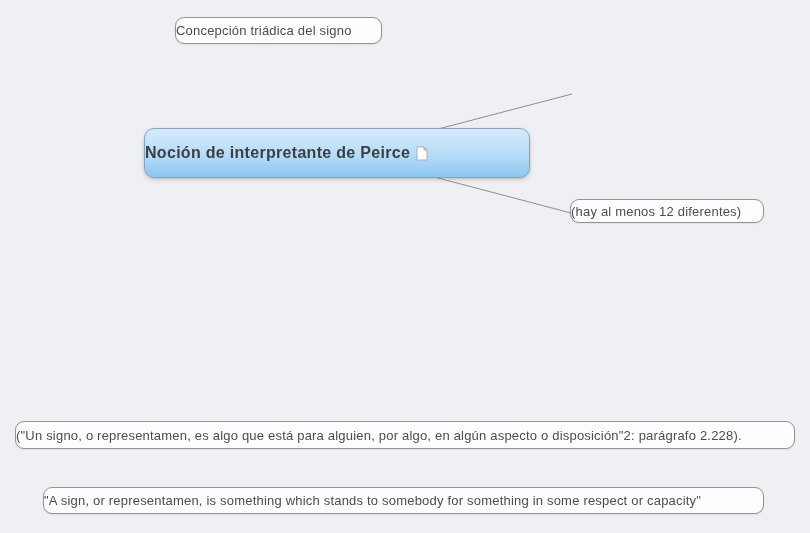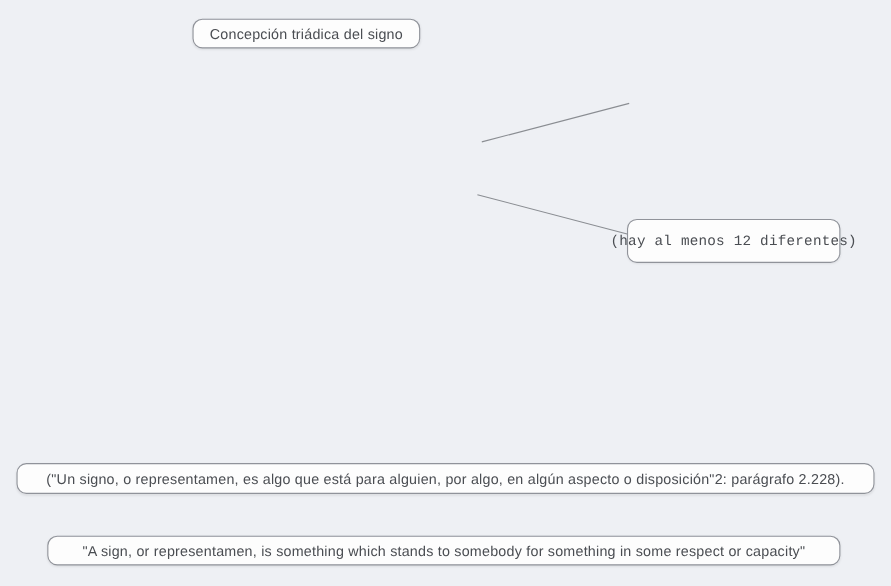--- a/index.html
+++ b/index.html
@@ -24,35 +24,35 @@
     position:relative;
     width:810px;height:533px;
     background:var(--background);
   }
   .edges{
     position:absolute;left:0;top:0;width:810px;height:533px;
     pointer-events:none;
   }
   .node{
     position:absolute;
-    display:flex;align-items:center;justify-content:center;
+    display:flex;align-items:center;justify-content:flex-start;
     gap:6px;
     background:var(--node-bg);
     border:1px solid var(--node-border);
     border-radius:9px;
     color:var(--text);
     font-size:13px;
     letter-spacing:0.2px;
     white-space:nowrap;
     box-shadow:0 1px 2px rgba(0,0,0,0.07);
     cursor:default;
   }
   .node-concept{left:175px;top:17px;width:207px;height:27px;}
   .node-granger{left:571px;top:80px;width:146px;height:28px;}
-  .node-differents{left:570px;top:199px;width:194px;height:40px;font-family:Liberation Mono, monospace;}
+  .node-differents{left:570px;top:199px;width:194px;height:24px;}
   .node-quote-es{left:15px;top:421px;width:780px;height:28px;}
   .node-quote-en{left:43px;top:487px;width:721px;height:27px;}
   .node-root{
     left:144px;top:128px;width:386px;height:50px;
     background:linear-gradient(to bottom,var(--root-gradient-top) 0%,var(--root-gradient-mid) 55%,var(--root-gradient-bottom) 100%);
     border:1px solid var(--root-border);
     border-radius:10px;
     color:var(--root-text);
     font-size:16px;
     font-weight:bold;
@@ -73,20 +73,29 @@
 
   <svg class="edges" width="810" height="533" viewBox="0 0 810 533">
     <line x1="438" y1="129" x2="572" y2="94" stroke="#8a8d92" stroke-width="1"></line>
     <line x1="434" y1="177" x2="571" y2="213" stroke="#8a8d92" stroke-width="1"></line>
   </svg>
 
   <div class="node node-concept">
     <span>Concepción triádica del signo</span>
   </div>
 
+  <div class="node node-root">
+    <span>Noción de interpretante de Peirce</span>
+    <span class="note-icon">
+      <svg width="12" height="15" viewBox="0 0 12 15">
+        <path d="M1 1 H8 L11 4 V14 H1 Z" fill="#ffffff" stroke="#a9adb3" stroke-width="1"></path>
+        <path d="M8 1 L8 4 L11 4 Z" fill="#cfd3d8" stroke="#a9adb3" stroke-width="1"></path>
+      </svg>
+    </span>
+  </div>
 
 
   <div class="node node-differents">
     <span>(hay al menos 12 diferentes)</span>
   </div>
 
   <div class="node node-quote-es">
     <span>("Un signo, o representamen, es algo que está para alguien, por algo, en algún aspecto o disposición"2: parágrafo 2.228).</span>
   </div>
 

